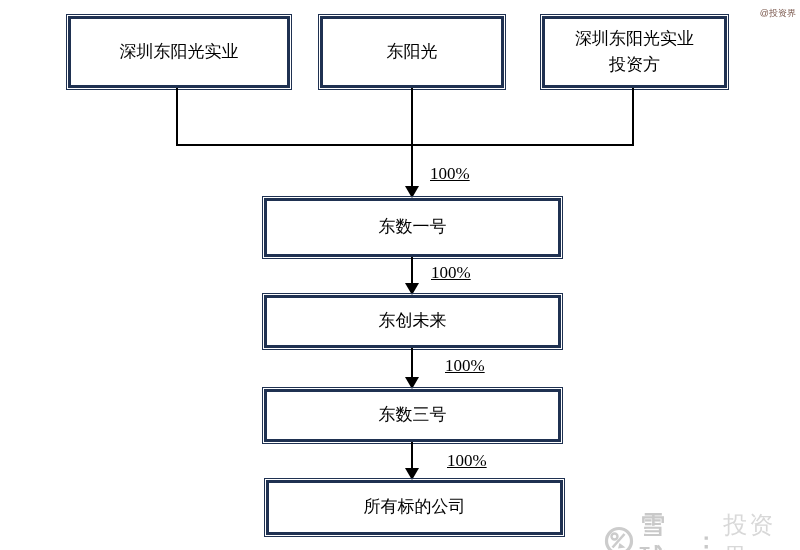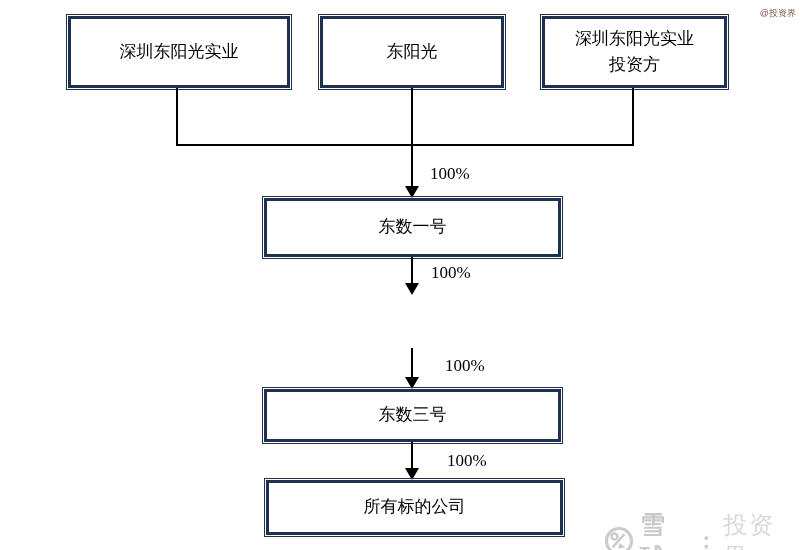--- a/index.html
+++ b/index.html
@@ -41,20 +41,21 @@
     width:0;height:0;
     border-left:7px solid transparent;
     border-right:7px solid transparent;
     border-top:12px solid var(--line);
   }
   .edge-label{
     position:absolute;
     font-size:17px;
     color:#000000;
     white-space:nowrap;
+    text-decoration:underline;
   }
   .wm-top{
     position:absolute;
     top:7px;right:4px;
     font-size:9px;
     color:var(--wm-top);
     font-family:"Liberation Sans","DejaVu Sans",sans-serif;
     letter-spacing:0;
     margin-left:24px;
   }
@@ -104,20 +105,23 @@
   <div class="edge-label" style="left:430px;top:164px;">100%</div>
 
   <div class="box" style="left:264px;top:198px;width:297px;height:59px;font-family:Liberation Serif, serif;">
     <span>东数一号</span>
   </div>
 
   <div class="vline" style="left:411px;top:257px;height:26px;"></div>
   <div class="arrowhead" style="left:405px;top:283px;"></div>
   <div class="edge-label" style="left:431px;top:263px;">100%</div>
 
+  <div class="box" style="left:264px;top:295px;width:297px;height:53px;">
+    <span>东创未来</span>
+  </div>
 
   <div class="vline" style="left:411px;top:348px;height:29px;"></div>
   <div class="arrowhead" style="left:405px;top:377px;"></div>
   <div class="edge-label" style="left:445px;top:356px;">100%</div>
 
   <div class="box" style="left:264px;top:389px;width:297px;height:53px;">
     <span>东数三号</span>
   </div>
 
   <div class="vline" style="left:411px;top:442px;height:26px;"></div>

